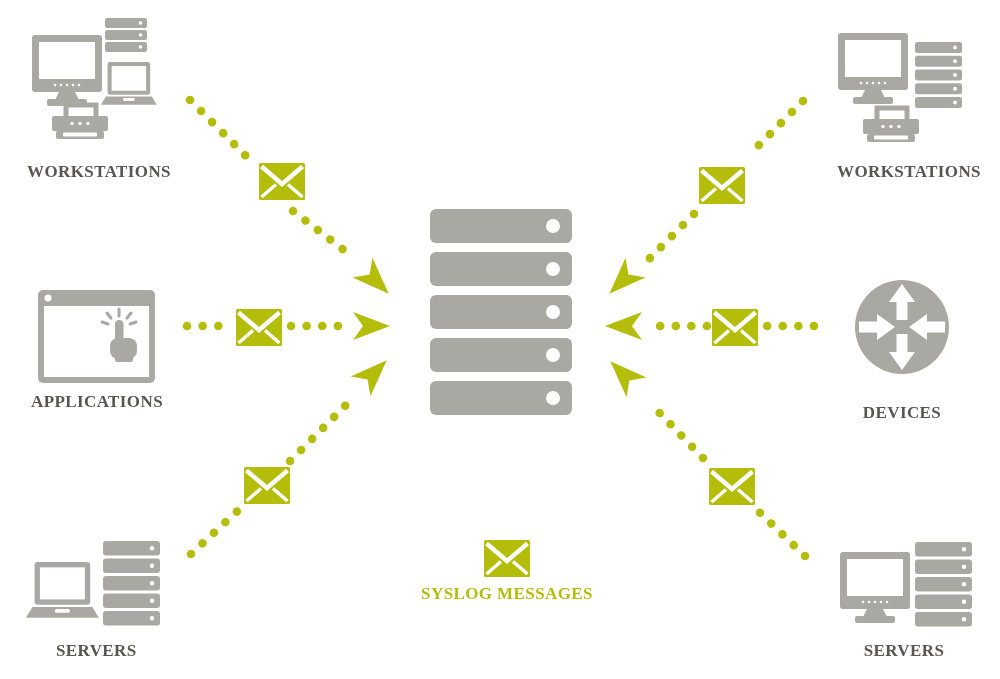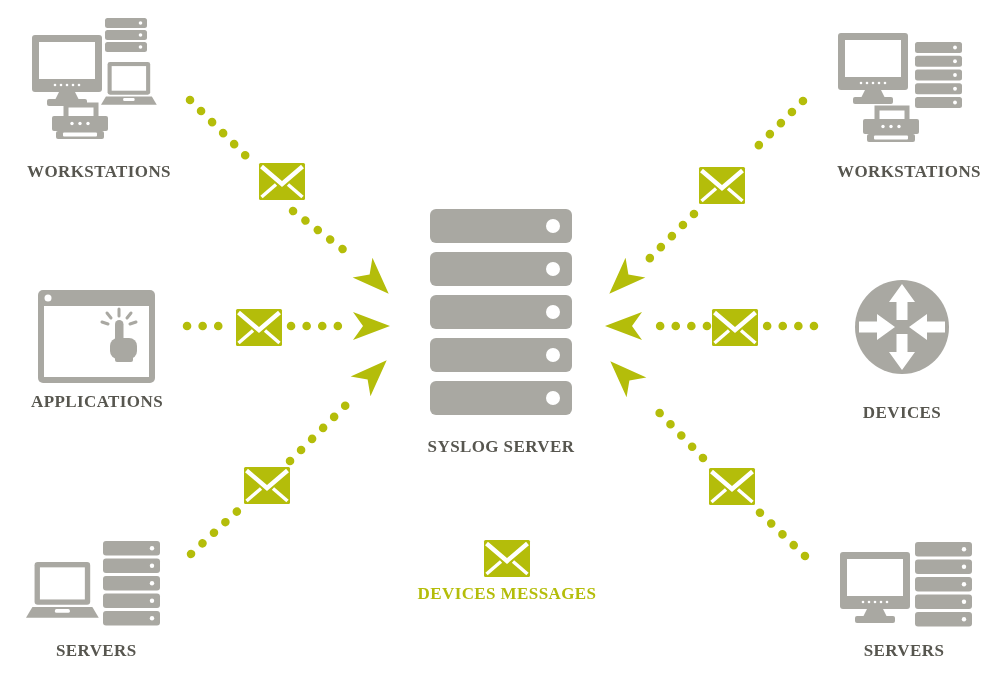--- a/index.html
+++ b/index.html
@@ -216,16 +216,15 @@
 
     <use href="#envelope" x="484" y="540"></use>
   </svg>
 
   <div class="node-label" style="left:27px;top:162px;">WORKSTATIONS</div>
   <div class="node-label" style="left:31px;top:392px;">APPLICATIONS</div>
   <div class="node-label" style="left:56px;top:641px;">SERVERS</div>
   <div class="node-label" style="left:837px;top:162px;">WORKSTATIONS</div>
   <div class="node-label centered" style="left:802px;top:403px;width:200px;">DEVICES</div>
   <div class="node-label centered" style="left:804px;top:641px;width:200px;">SERVERS</div>
-  <div class="node-label centered" style="left:401px;top:437px;width:200px;">SYSLOG SERVER</div>
-  <div class="node-label centered accent-label" style="left:407px;top:584px;width:200px;">DEVICES MESSAGES</div>
+  <div class="node-label centered accent-label" style="left:407px;top:584px;width:200px;">SYSLOG MESSAGES</div>
 
 </div>
 
 </body></html>

